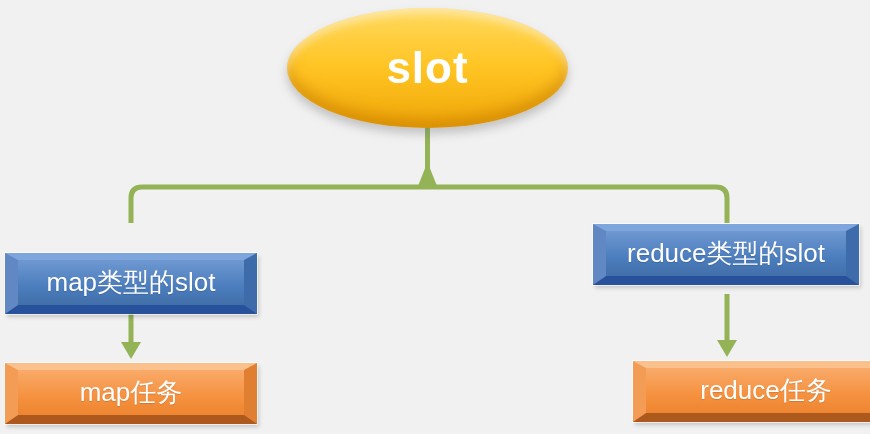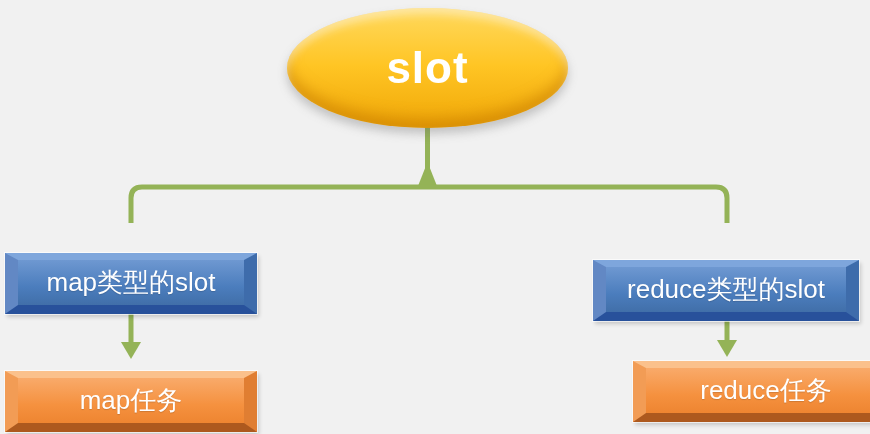--- a/index.html
+++ b/index.html
@@ -66,22 +66,22 @@
     background: linear-gradient(180deg, #6e98d1 0%, #4b7dbd 60%, #416fa9 100%);
   }
   .node-orange {
     border-top-color: var(--orange-bevel-light);
     border-left-color: #f29c55;
     border-right-color: #e07e32;
     border-bottom-color: var(--orange-bevel-dark);
     background: linear-gradient(180deg, #f9aa6a 0%, #f5913f 60%, #ee8531 100%);
   }
   .slot-left  { left: 5px;   top: 224px; width: 252px; height: 61px; margin-top: 29px; }
-  .slot-right { left: 593px; top: 224px; width: 266px; height: 61px; margin-top: 36px; }
-  .task-left  { left: 5px;   top: 363px; width: 252px; height: 61px; margin-top: 8px; }
+  .slot-right { left: 593px; top: 224px; width: 266px; height: 61px; }
+  .task-left  { left: 5px;   top: 363px; width: 252px; height: 61px; }
   .task-right { left: 602px; top: 361px; width: 266px; height: 61px; margin-left: 31px; }
 </style>
 </head>
 <body>
 
 <div class="canvas">
 
   <svg class="connectors" viewBox="0 0 870 434" xmlns="http://www.w3.org/2000/svg" style="stroke: var(--connector-green); fill: none;">
 
     <path d="M 427.5 126 L 427.5 186" stroke-width="5"></path>

